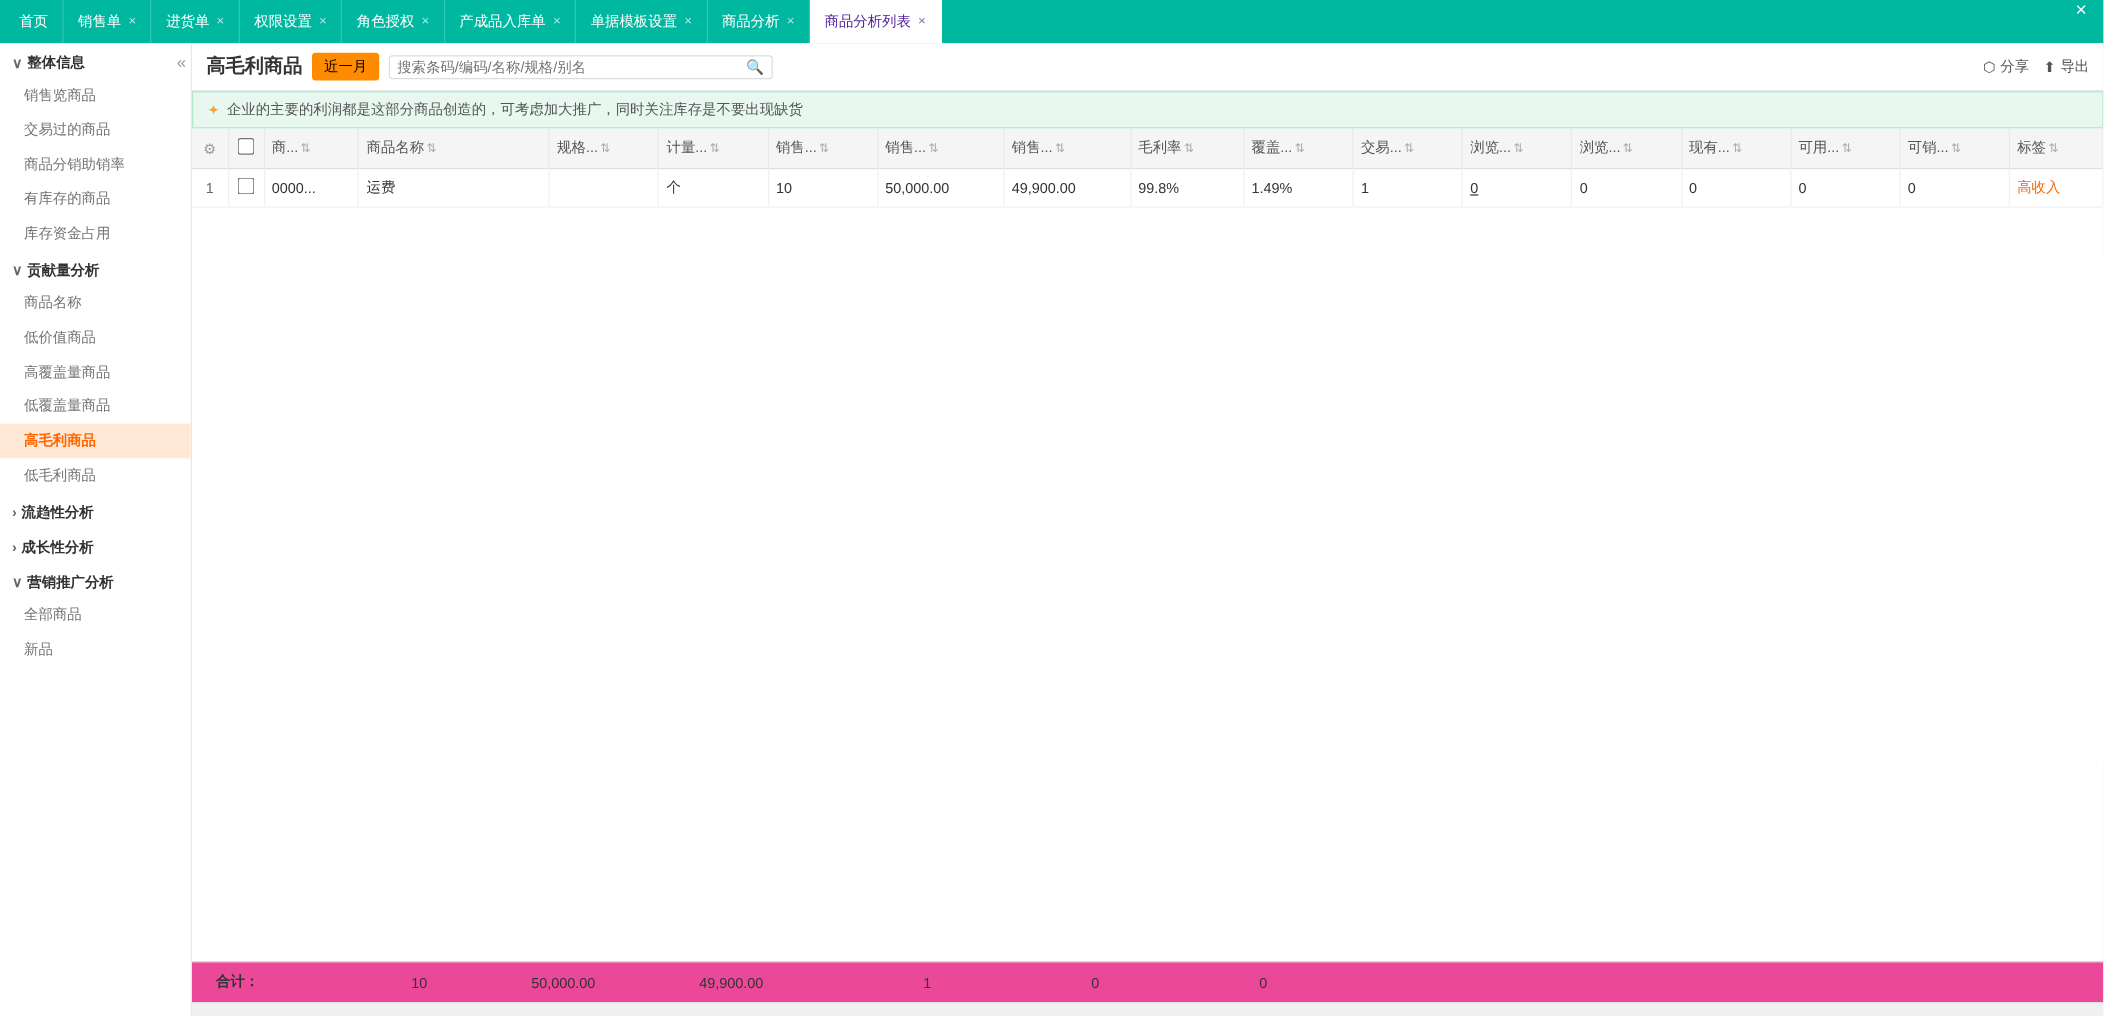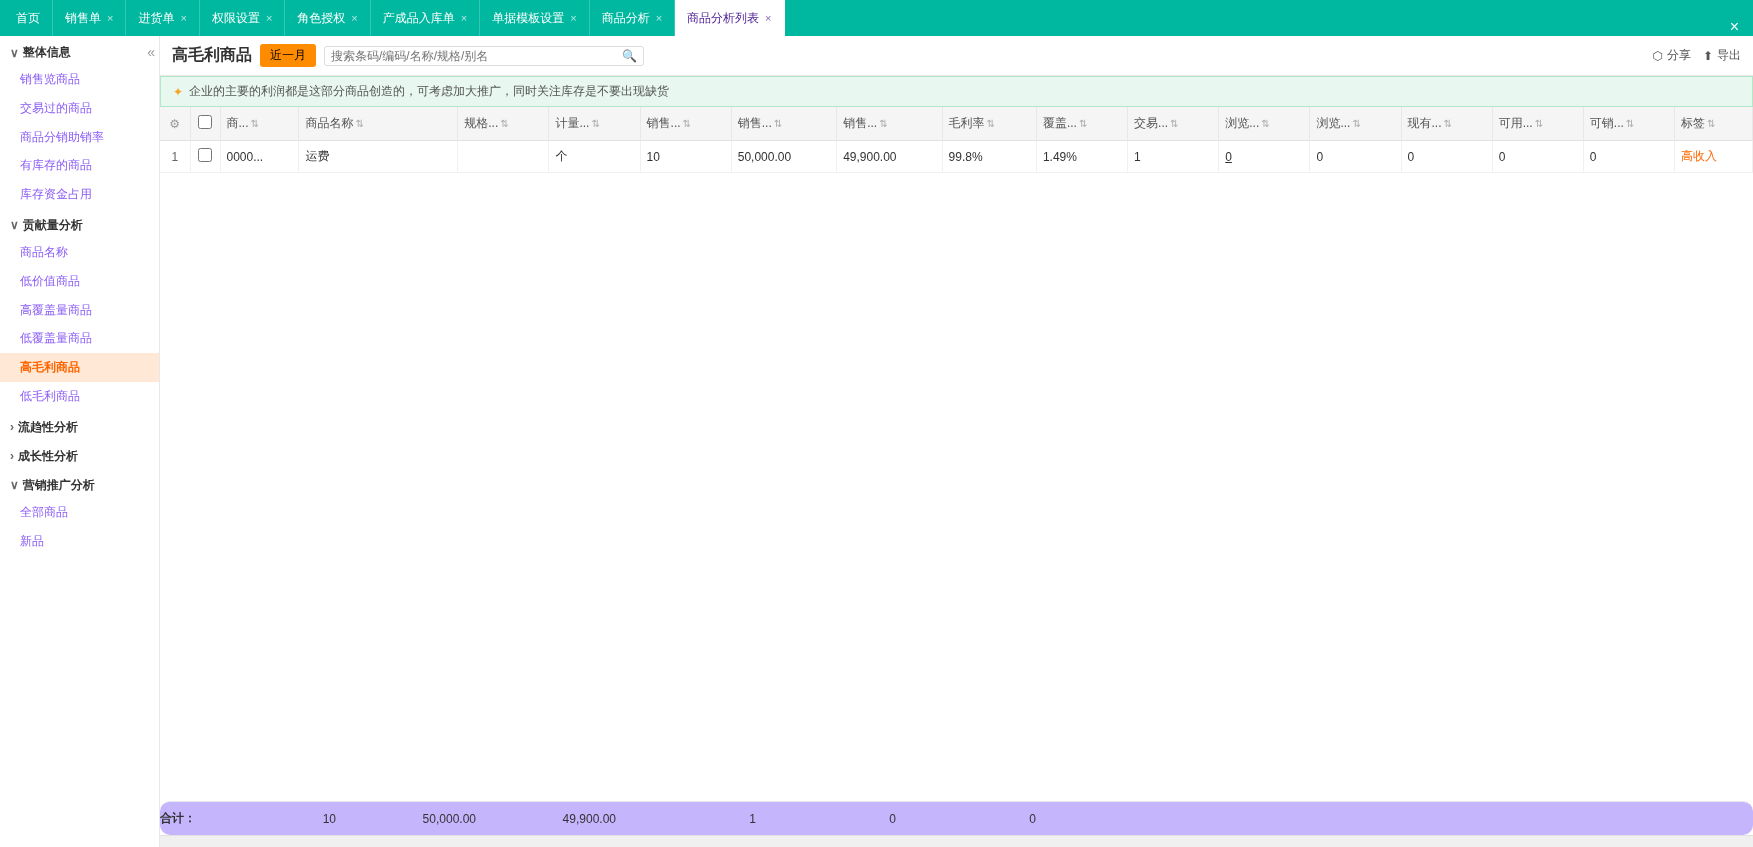--- a/index.html
+++ b/index.html
@@ -2,21 +2,21 @@
 <html><head>
   <meta charset="utf-8">
   <style>
     * { box-sizing: border-box; margin: 0; padding: 0; font-family: "Microsoft YaHei", SimHei, sans-serif; font-size: 12px; }
     body { background: #f5f5f5; overflow: hidden; height: 847px; display: flex; flex-direction: column; }
 
     
     .top-nav {
       background: #00b8a0;
       display: flex;
-      align-items: flex-end;
+      align-items: flex-start;
       height: 36px;
       padding: 0 4px;
       flex-shrink: 0;
     }
     .nav-tab {
       display: flex;
       align-items: center;
       height: 100%;
       padding: 0 12px;
       color: #fff;
@@ -67,21 +67,21 @@
       display: flex;
       align-items: center;
       padding: 8px 10px 4px 10px;
       color: #333;
       font-weight: bold;
       font-size: 12px;
     }
     .sidebar-group-title .arrow { margin-right: 4px; color: #666; }
     .sidebar-item {
       padding: 6px 10px 6px 20px;
-      color: #8b5cf6;
+      color: #737373;
       cursor: pointer;
       line-height: 1.4;
     }
     .sidebar-item.active {
       background: #ffe8d6;
       color: #ff6600;
       font-weight: bold;
     }
 
     
@@ -189,28 +189,27 @@
       padding: 7px 6px;
       color: #333;
       border-right: 1px solid #f0f0f0;
       white-space: nowrap;
     }
     .tag-high { color: #ff6600; font-size: 12px; }
     .underline { text-decoration: underline; cursor: pointer; color: #333; }
 
     
     .table-footer {
-      background: #c4b5fd;
+      background: #ec4899;
       border-top: 1px solid #e8e8e8;
-      padding: 8px 0;
+      padding: 8px 20px;
       display: flex;
       align-items: center;
       flex-shrink: 0;
       gap: 20px;
-      border-radius: 10px;
     }
     .footer-label { color: #333; font-weight: bold; }
     .footer-values { display: flex; gap: 60px; margin-left: 40px; }
     .footer-val { color: #333; min-width: 80px; text-align: right; }
 
     
     .bottom-scrollbar {
       height: 12px;
       background: #f0f0f0;
       border-top: 1px solid #e0e0e0;

